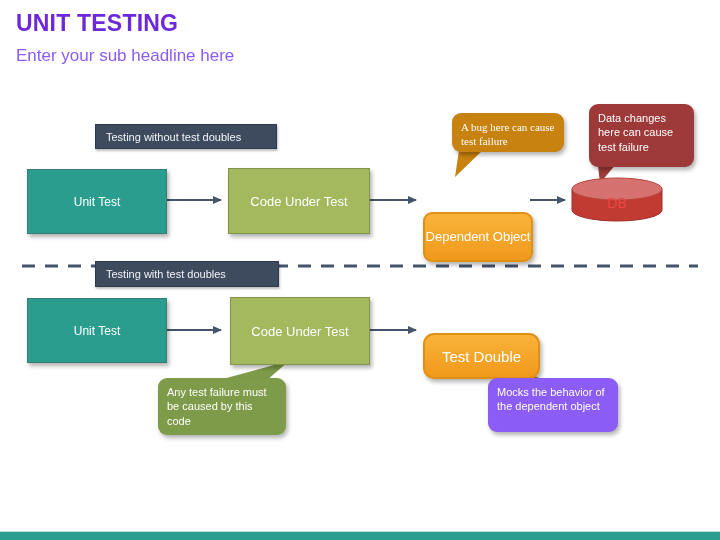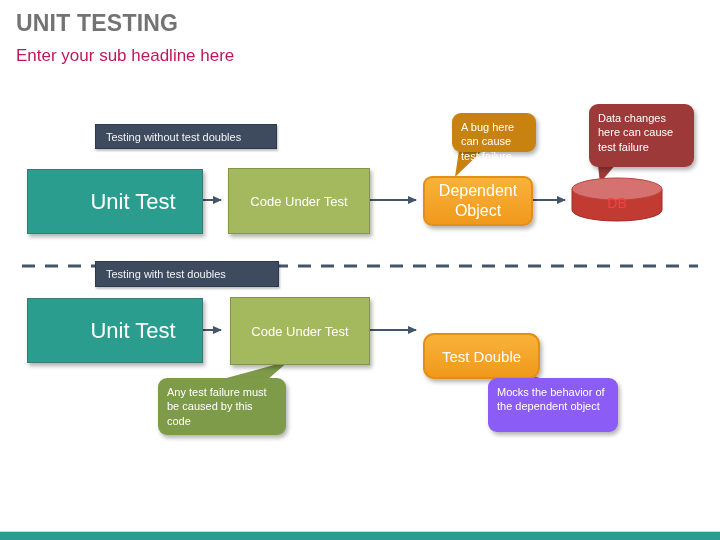--- a/index.html
+++ b/index.html
@@ -1,44 +1,44 @@
 <!DOCTYPE html>
 <html><head>
 <meta charset="utf-8">
 <style>
   html,body{margin:0;padding:0;background:#888;}
   .slide{
     position:relative;width:720px;height:540px;background:#ffffff;overflow:hidden;
     font-family:"Liberation Sans", sans-serif;
   }
   .title{
-    position:absolute;left:16px;top:10px;font-size:23px;font-weight:bold;color:#737373;
+    position:absolute;left:16px;top:10px;font-size:23px;font-weight:bold;color:#6d28d9;
     letter-spacing:.2px;
   }
   .subtitle{
-    position:absolute;left:16px;top:46px;font-size:17px;color:#be185d;
+    position:absolute;left:16px;top:46px;font-size:17px;color:#8b5cf6;
   }
   .overlay{position:absolute;left:0;top:0;width:720px;height:540px;z-index:1;}
   .abs{position:absolute;z-index:2;}
   .section-label{
     background:#3e4b5f;border:1px solid #2c3a4d;color:#f2f4f7;
     font-size:11px;display:flex;align-items:center;padding-left:10px;
     box-shadow:1px 2px 2px rgba(0,0,0,.25);z-index:3;
   }
   .node{
     display:flex;align-items:center;justify-content:center;text-align:center;
     color:#ffffff;box-shadow:2px 3px 4px rgba(0,0,0,.3);
   }
-  .node.teal{background:#2a9d8f;border:1px solid rgba(70,95,92,.55);font-size:22px;padding-left:36px;}
+  .node.teal{background:#2a9d8f;border:1px solid rgba(70,95,92,.55);font-size:12px;}
   .node.olive{background:#a4b95e;border:1px solid rgba(105,120,60,.55);font-size:13px;}
   .node.orange{
     background:linear-gradient(#f9b23a,#f0991b);
     border:2px solid #e18f15;border-radius:9px;
   }
-  .node.orange.small{font-size:16px;line-height:1.25;}
+  .node.orange.small{font-size:13px;line-height:1.25;margin-top:36px;}
   .node.orange.td{font-size:15px;border-radius:11px;}
   .db-label{
     display:flex;align-items:center;justify-content:center;color:#ef4444;font-size:14px;z-index:2;
   }
   .callout{
     color:#fff;font-size:11px;line-height:1.3;padding:7px 9px;border-radius:9px;
     box-shadow:2px 3px 4px rgba(0,0,0,.3);box-sizing:border-box;
   }
   .callout.bug{background:#c8820f;}
   .callout.datachg{background:#9e3939;}
@@ -87,19 +87,19 @@
 
   <div class="abs node teal" style="left:27px;top:169px;width:138px;height:63px;">Unit Test</div>
   <div class="abs node olive" style="left:228px;top:168px;width:140px;height:64px;">Code Under Test</div>
   <div class="abs node orange small" style="left:423px;top:176px;width:106px;height:46px;">Dependent Object</div>
   <div class="abs db-label" style="left:572px;top:190px;width:90px;height:26px;">DB</div>
 
   <div class="abs node teal" style="left:27px;top:298px;width:138px;height:63px;">Unit Test</div>
   <div class="abs node olive" style="left:230px;top:297px;width:138px;height:66px;">Code Under Test</div>
   <div class="abs node orange td" style="left:423px;top:311px;width:113px;height:42px;margin-top:22px;">Test Double</div>
 
-  <div class="abs callout bug" style="left:452px;top:113px;width:84px;height:39px;">A bug here can cause test failure</div>
+  <div class="abs callout bug" style="left:452px;top:113px;width:112px;height:39px;font-family:Liberation Serif, serif;">A bug here can cause test failure</div>
   <div class="abs callout datachg" style="left:589px;top:104px;width:105px;height:63px;">Data changes here can cause test failure</div>
   <div class="abs callout anyfail" style="left:158px;top:378px;width:128px;height:57px;">Any test failure must be caused by this code</div>
   <div class="abs callout mocks" style="left:488px;top:378px;width:130px;height:54px;">Mocks the behavior of the dependent object</div>
 
   <div class="footer-bar"></div>
 </div>
 
 </body></html>

